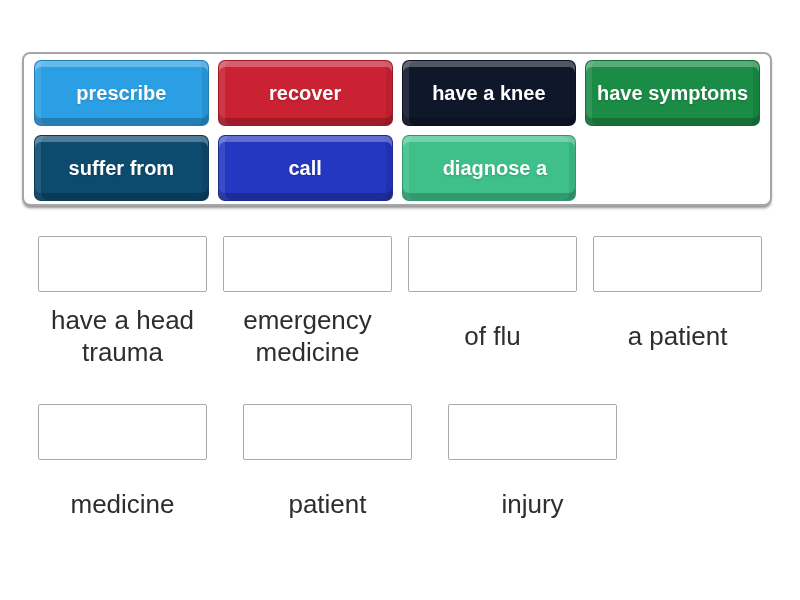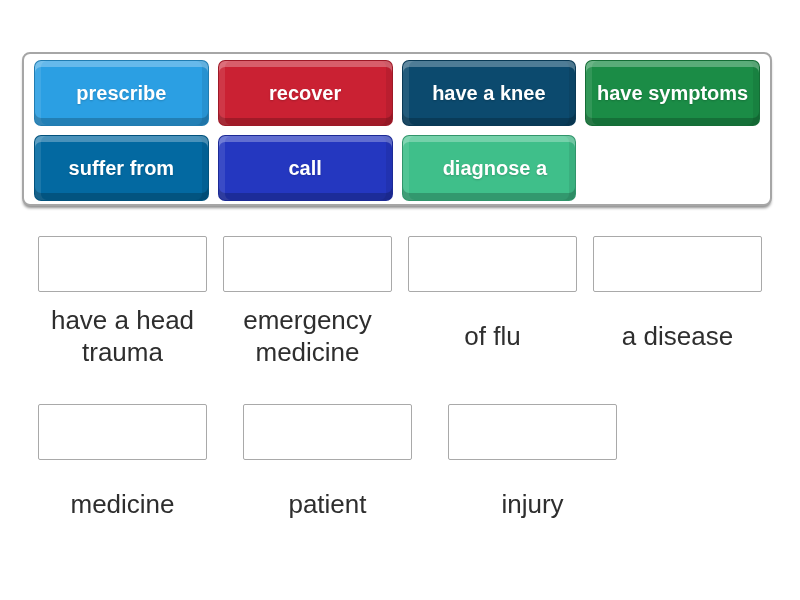--- a/index.html
+++ b/index.html
@@ -92,43 +92,43 @@
   }
 </style>
 </head>
 <body>
 
 <div class="stage">
 
   <div class="word-bank">
     <div class="tile" style="background-color: rgb(43, 159, 227);">prescribe</div>
     <div class="tile" style="background-color: rgb(202, 33, 51);">recover</div>
-    <div class="tile" style="background-color: #0c4a6e;">have a knee</div>
+    <div class="tile" style="background-color: #0f172a;">have a knee</div>
     <div class="tile" style="background-color: rgb(27, 140, 70);">have symptoms</div>
-    <div class="tile" style="background-color: #0369a1;">suffer from</div>
+    <div class="tile" style="background-color: #0c4a6e;">suffer from</div>
     <div class="tile" style="background-color: rgb(36, 55, 192);">call</div>
     <div class="tile" style="background-color: rgb(63, 191, 138); padding-left: 22px;">diagnose a</div>
   </div>
 
   <div class="zone-row row-1">
     <div class="zone-cell">
       <div class="drop-box"></div>
       <div class="zone-label">have a head trauma</div>
     </div>
     <div class="zone-cell">
       <div class="drop-box"></div>
       <div class="zone-label">emergency medicine</div>
     </div>
     <div class="zone-cell">
       <div class="drop-box"></div>
       <div class="zone-label">of flu</div>
     </div>
     <div class="zone-cell">
       <div class="drop-box"></div>
-      <div class="zone-label">a disease</div>
+      <div class="zone-label">a patient</div>
     </div>
   </div>
 
   <div class="zone-row row-2">
     <div class="zone-cell">
       <div class="drop-box"></div>
       <div class="zone-label">medicine</div>
     </div>
     <div class="zone-cell">
       <div class="drop-box"></div>

